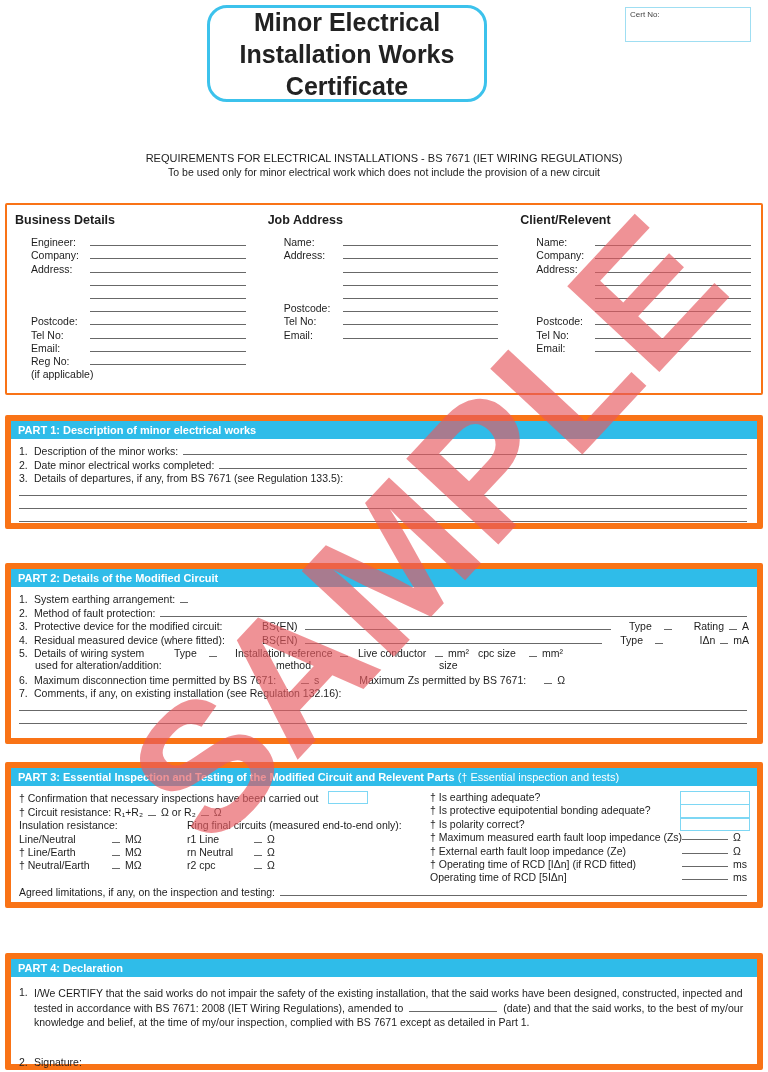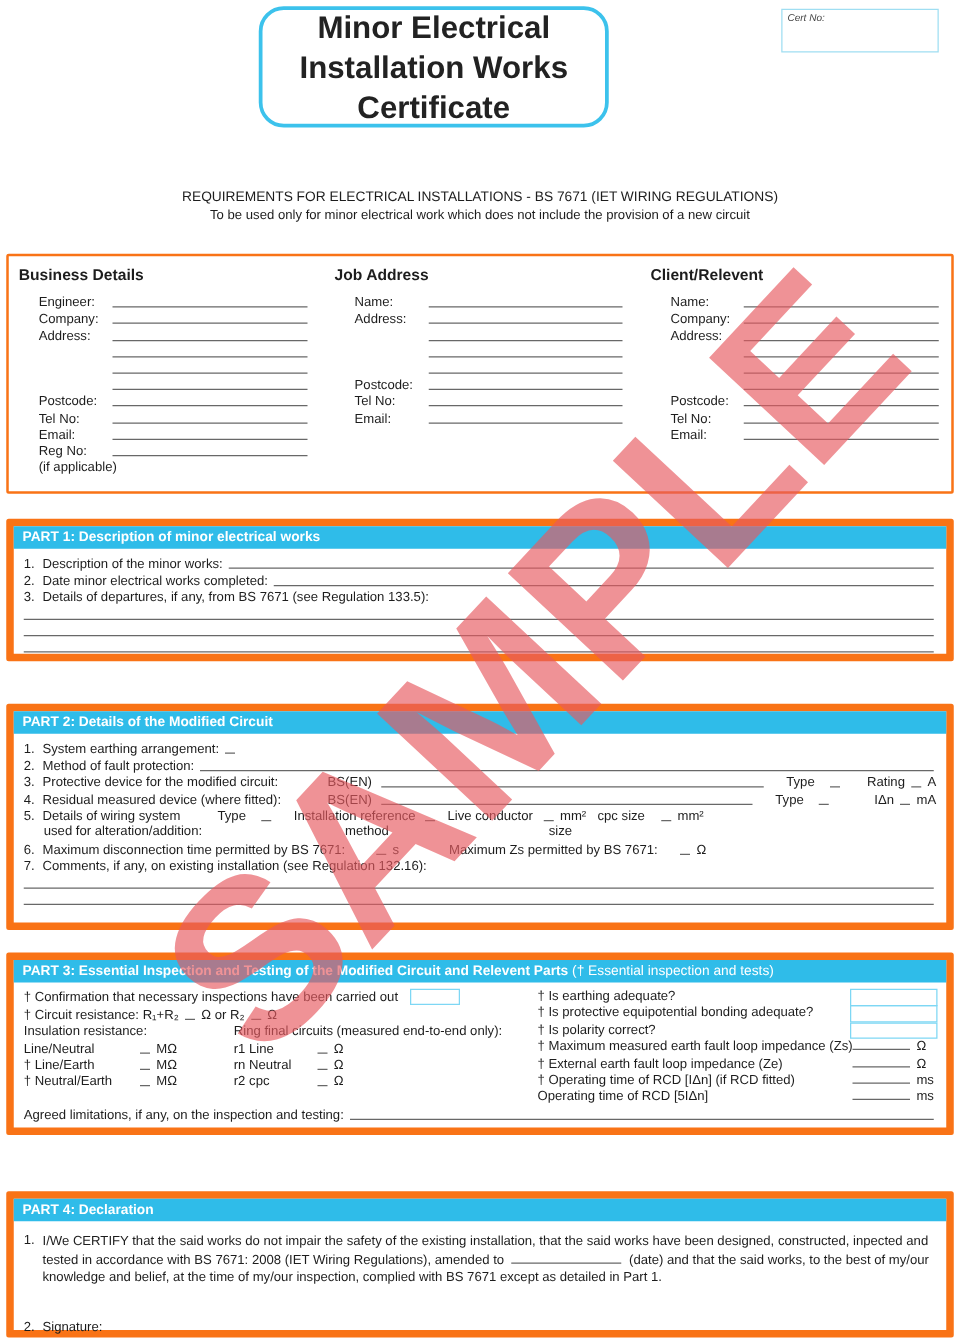--- a/index.html
+++ b/index.html
@@ -11,21 +11,21 @@
   }
   
   .title-box {
     position:absolute; left:207px; top:5px; width:280px; height:97px;
     border:3px solid #3cc2ec; border-radius:20px;
     display:flex; align-items:center; justify-content:center;
   }
   .title { width:260px; font-size:25px; font-weight:bold; text-align:center; line-height:1.28; color:#222; }
   .cert-box {
     position:absolute; left:625px; top:7px; width:126px; height:35px;
-    border:1px solid #9fdef2; font-size:8px; color:#444; padding:2px 4px;font-style:italic;
+    border:1px solid #9fdef2; font-size:8px; color:#444; padding:2px 4px;
   }
   .subtitle1 { position:absolute; top:152px; left:0; width:100%; text-align:center; font-size:11px; }
   .subtitle2 { position:absolute; top:166px; left:0; width:100%; text-align:center; font-size:10.5px; }
 
   
   .sec {
     position:absolute; left:5px; width:758px;
     border:6px solid #f97316; border-radius:2px; background:transparent;
   }
   .sec-h {

